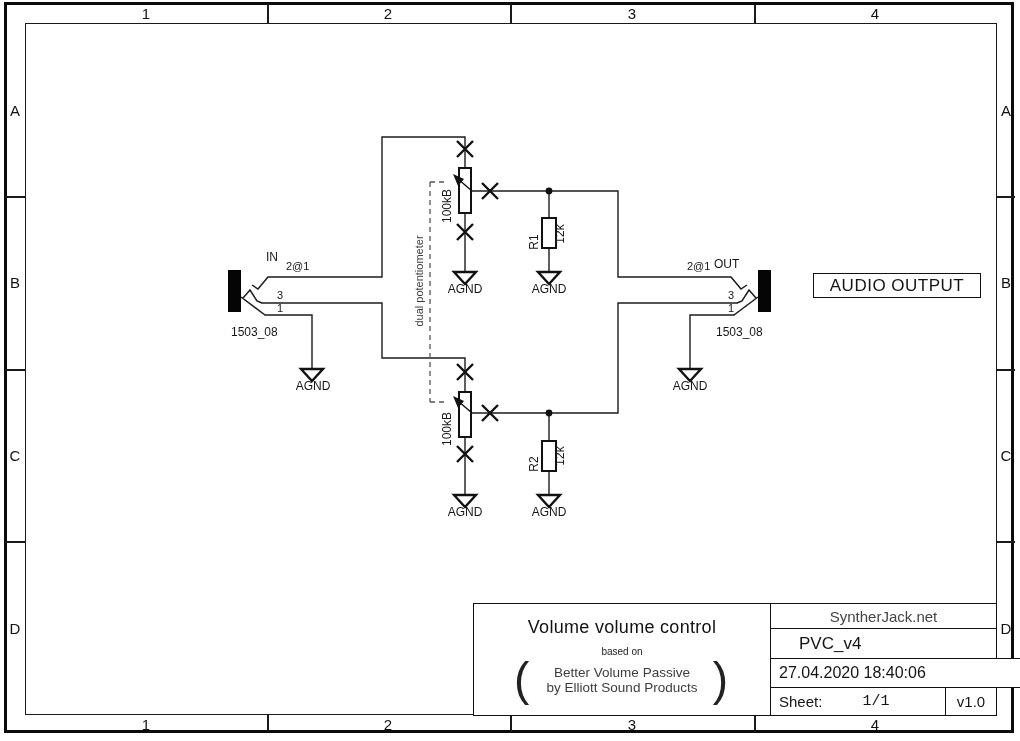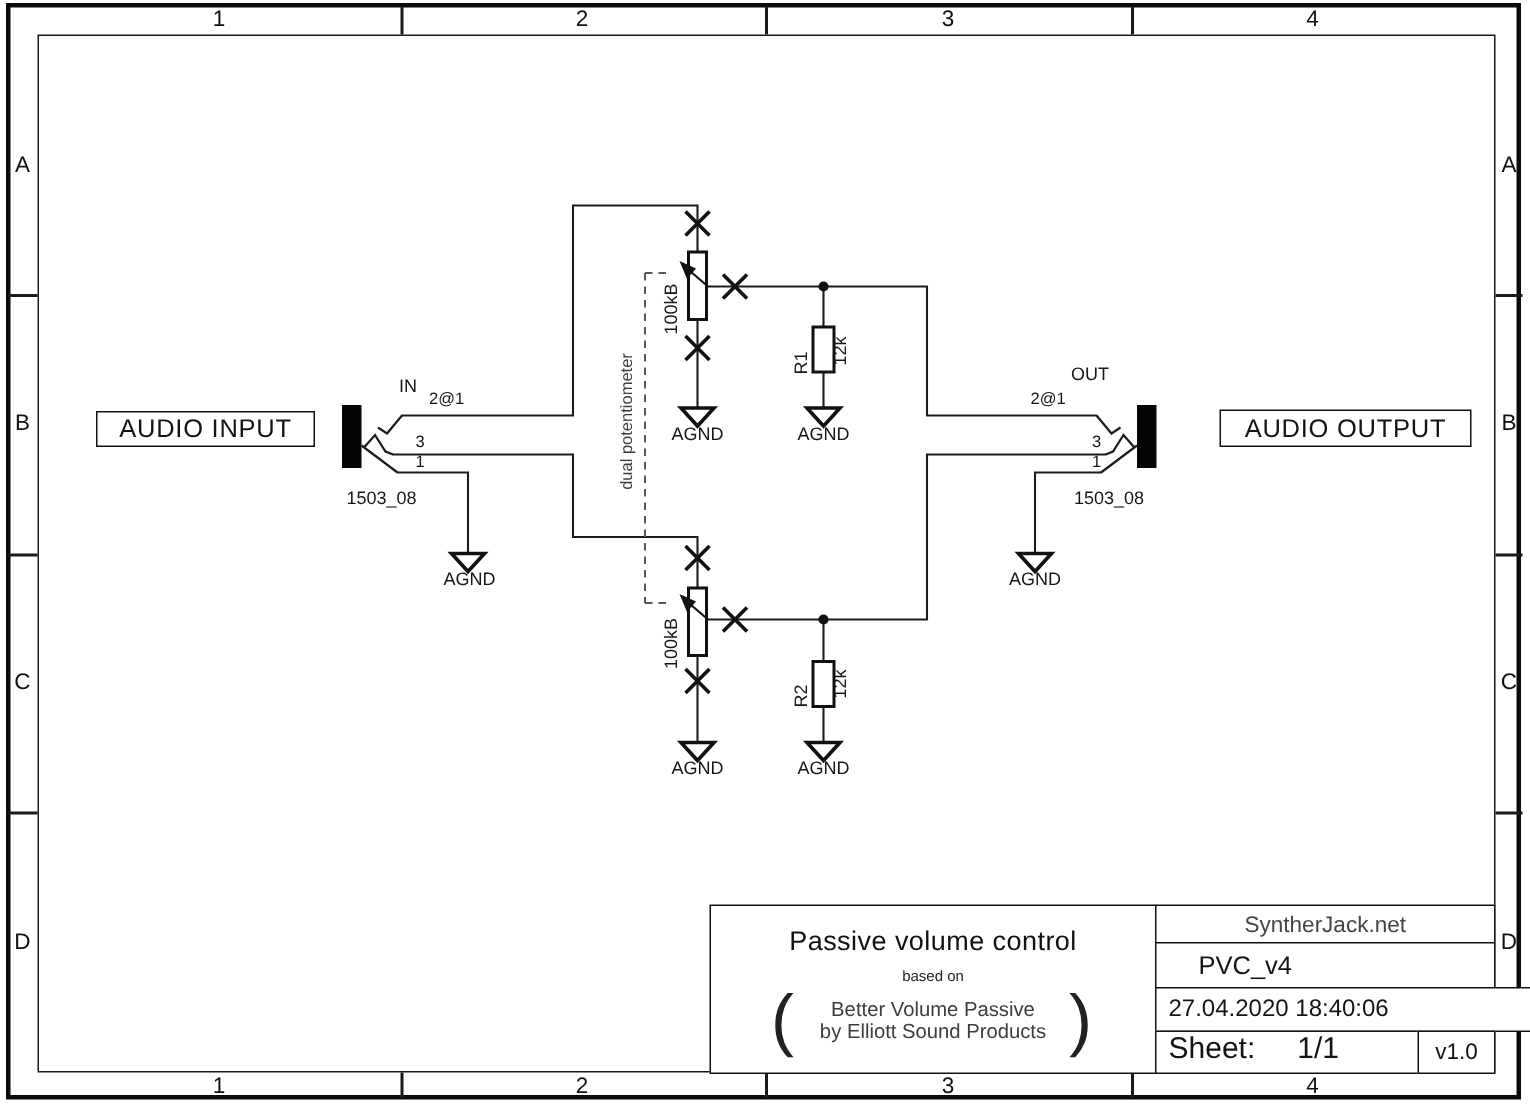--- a/index.html
+++ b/index.html
@@ -28,22 +28,22 @@
   .cell{position:absolute;border:1.5px solid #111;box-sizing:border-box;background:#fff;}
   .tb-title{position:absolute;left:0;right:0;top:13px;text-align:center;font-size:18px;letter-spacing:0.3px;color:#111;}
   .tb-basedon{position:absolute;left:0;right:0;top:42px;text-align:center;font-size:10px;font-weight:normal;color:#222;}
   .tb-paren{position:absolute;top:50px;font-size:46px;font-weight:300;color:#222;line-height:1.1;}
   .tb-src1{position:absolute;left:0;right:0;top:61px;text-align:center;font-size:13.5px;}
   .tb-src2{position:absolute;left:0;right:0;top:76px;text-align:center;font-size:13.5px;}
   .tb-site{position:absolute;left:0;right:0;top:91px;text-align:center;font-size:11.5px;color:#2c2c2c;}
   .tb-org{display:flex;align-items:center;justify-content:center;font-size:15px;color:#444;}
   .tb-doc{display:flex;align-items:center;font-size:17px;padding-left:28px;}
   .tb-date{display:flex;align-items:center;font-size:16px;padding-left:8px;}
-  .tb-sheet{display:flex;align-items:flex-start;font-size:20px;padding-left:8px;}
-  .tb-sheet .val{margin-left:28px;}
+  .tb-sheet{display:flex;align-items:center;font-size:15px;padding-left:8px;}
+  .tb-sheet .val{margin-left:40px;font-family:Liberation Mono, monospace;}
   .tb-ver{display:flex;align-items:center;justify-content:center;font-size:15px;}
 </style>
 </head>
 <body>
 
 <div id="sheet">
 
   <div class="outer-border"></div>
   <div class="inner-border"></div>
 
@@ -140,52 +140,51 @@
     <g stroke="#111" stroke-width="2.4" fill="#fff">
       <polygon points="454,272 476,272 465,284"></polygon>
       <polygon points="538,272 560,272 549,284"></polygon>
       <polygon points="301,369 323,369 312,381"></polygon>
       <polygon points="679,369 701,369 690,381"></polygon>
       <polygon points="454,495 476,495 465,507"></polygon>
       <polygon points="538,495 560,495 549,507"></polygon>
     </g>
   </svg>
 
-  <div class="port-box" style="left:64px;top:274px;width:146px;height:24px;">AUDIO INPUT</div>
   <div class="port-box" style="left:790px;top:273px;width:168px;height:25px;margin-left:23px;">AUDIO OUTPUT</div>
 
   <div class="lbl" style="left:266px;top:251px;">IN</div>
   <div class="lbl s11" style="left:286px;top:261px;">2@1</div>
   <div class="lbl s11" style="left:277px;top:290px;">3</div>
   <div class="lbl s11" style="left:277px;top:303px;">1</div>
   <div class="lbl" style="left:231px;top:326px;">1503_08</div>
 
   <div class="lbl s11" style="left:687px;top:261px;">2@1</div>
-  <div class="lbl" style="left:714px;top:243px;">OUT</div>
+  <div class="lbl" style="left:714px;top:258px;">OUT</div>
   <div class="lbl s11" style="left:728px;top:290px;">3</div>
   <div class="lbl s11" style="left:728px;top:303px;">1</div>
   <div class="lbl" style="left:716px;top:326px;">1503_08</div>
 
   <div class="lbl cxlbl" style="left:465px;top:283px;">AGND</div>
   <div class="lbl cxlbl" style="left:549px;top:283px;">AGND</div>
   <div class="lbl cxlbl" style="left:313px;top:380px;">AGND</div>
   <div class="lbl cxlbl" style="left:690px;top:380px;">AGND</div>
   <div class="lbl cxlbl" style="left:465px;top:506px;">AGND</div>
   <div class="lbl cxlbl" style="left:549px;top:506px;">AGND</div>
 
   <div class="lbl rot" style="left:447px;top:206px;">100kB</div>
   <div class="lbl rot" style="left:447px;top:429px;">100kB</div>
   <div class="lbl rot s11 gray" style="left:419px;top:281px;">dual potentiometer</div>
   <div class="lbl rot" style="left:534px;top:242px;">R1</div>
   <div class="lbl rot" style="left:560px;top:234px;">12k</div>
   <div class="lbl rot" style="left:534px;top:464px;">R2</div>
   <div class="lbl rot" style="left:560px;top:456px;">12k</div>
 
   <div class="cell" style="left:473px;top:603px;width:298px;height:113px;">
-    <div class="tb-title">Passive volume control</div>
+    <div class="tb-title">Volume volume control</div>
     <div class="tb-basedon">based on</div>
     <div class="tb-paren" style="left:40px;">(</div>
     <div class="tb-paren" style="right:42px;">)</div>
     <div class="tb-src1 gray">Better Volume Passive</div>
     <div class="tb-src2 gray">by Elliott Sound Products</div>
   </div>
   <div class="cell tb-org" style="left:770px;top:603px;width:227px;height:26px;">SyntherJack.net</div>
   <div class="cell tb-doc" style="left:770px;top:628px;width:227px;height:31px;">PVC_v4</div>
   <div class="cell tb-date" style="left:770px;top:658px;width:263px;height:30px;">27.04.2020 18:40:06</div>
   <div class="cell tb-sheet" style="left:770px;top:687px;width:177px;height:29px;">

